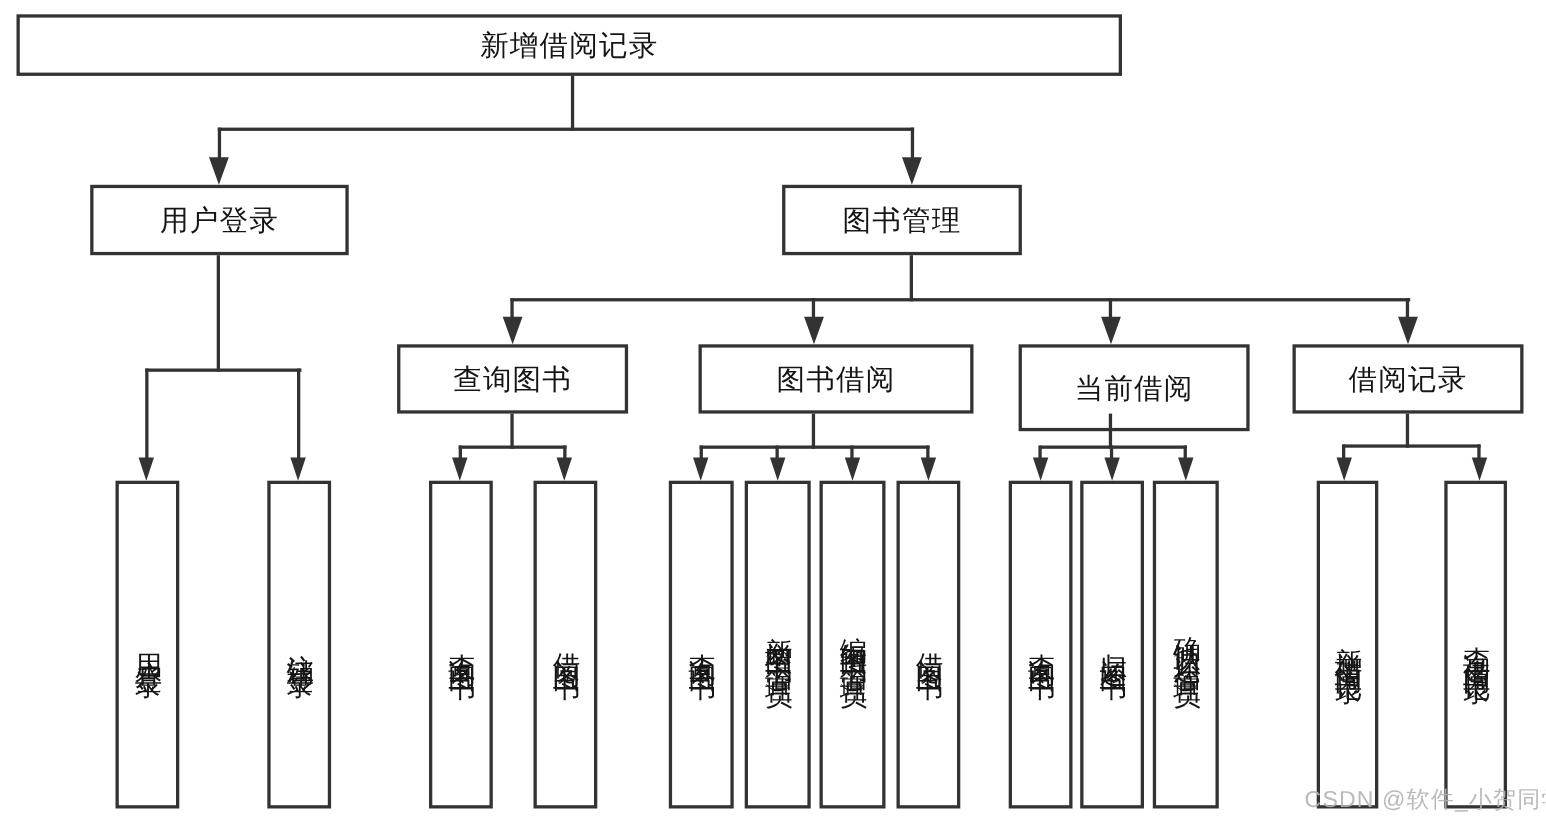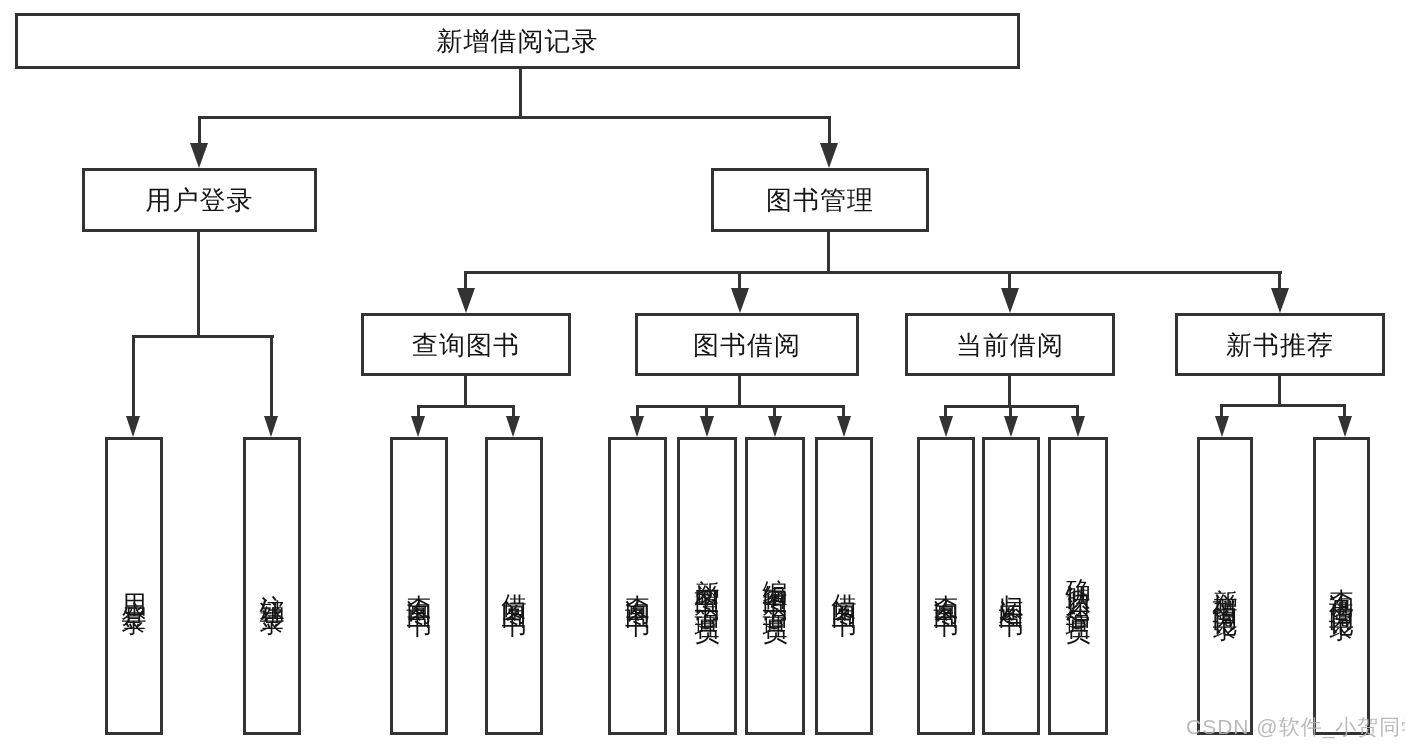--- a/index.html
+++ b/index.html
@@ -61,28 +61,28 @@
   <div class="ln" style="left:1008px;top:271px;width:3px;height:20px"></div>
   <div class="ln" style="left:1278px;top:271px;width:3px;height:20px"></div>
   <div class="arw arw-lg" style="left:457px;top:288px"></div>
   <div class="arw arw-lg" style="left:731px;top:288px"></div>
   <div class="arw arw-lg" style="left:1001px;top:288px"></div>
   <div class="arw arw-lg" style="left:1271px;top:288px"></div>
 
   <div class="box" style="left:361px;top:313px;width:210px;height:63px">
     <span class="hlbl">查询图书</span>
   </div>
-  <div class="box" style="left:635px;top:313px;width:224px;height:63px">
+  <div class="box" style="left:635px;top:313px;width:250px;height:63px">
     <span class="hlbl">图书借阅</span>
   </div>
-  <div class="box" style="left:905px;top:313px;width:210px;height:63px">
+  <div class="box" style="left:926px;top:313px;width:210px;height:79px">
     <span class="hlbl">当前借阅</span>
   </div>
   <div class="box" style="left:1175px;top:313px;width:210px;height:63px">
-    <span class="hlbl">新书推荐</span>
+    <span class="hlbl">借阅记录</span>
   </div>
 
   <div class="ln" style="left:464px;top:376px;width:3px;height:32px"></div>
   <div class="ln" style="left:417px;top:405px;width:98px;height:3px"></div>
   <div class="ln" style="left:417px;top:405px;width:3px;height:14px"></div>
   <div class="ln" style="left:512px;top:405px;width:3px;height:14px"></div>
   <div class="arw" style="left:411px;top:416px"></div>
   <div class="arw" style="left:506px;top:416px"></div>
 
   <div class="ln" style="left:738px;top:376px;width:3px;height:32px"></div>

